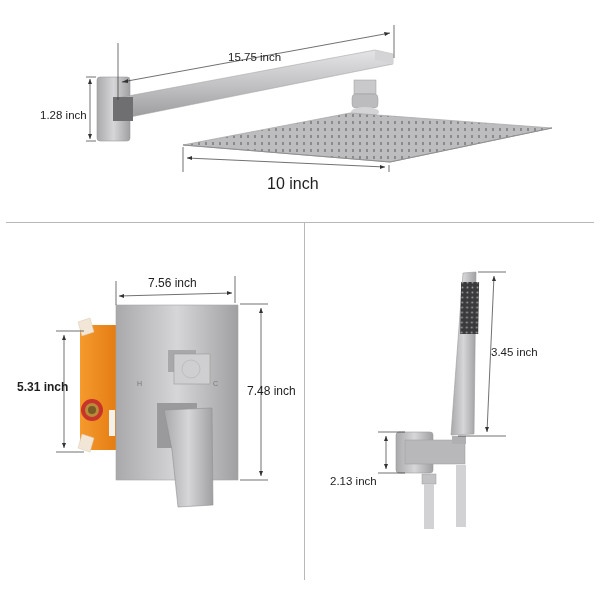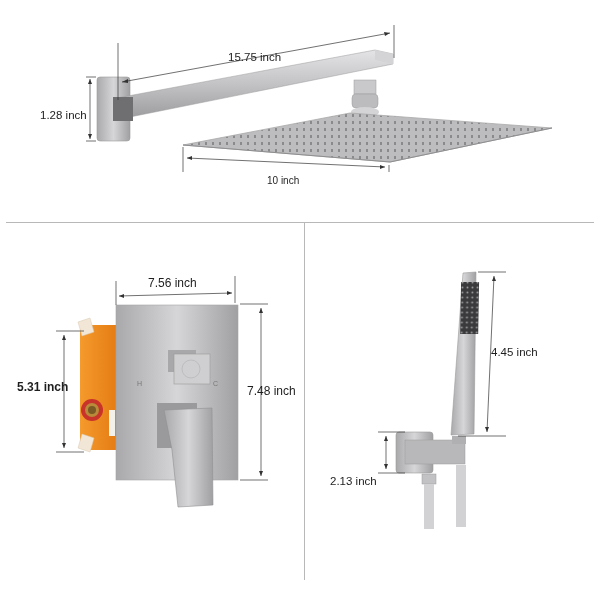--- a/index.html
+++ b/index.html
@@ -151,22 +151,22 @@
   <g fill="#333">
     <polygon points="494,276 492,281 496,281"></polygon>
     <polygon points="487,432 485,427 489,427"></polygon>
     <polygon points="386,436 384,441 388,441"></polygon>
     <polygon points="386,469 384,464 388,464"></polygon>
   </g>
 </svg>
 
 <div class="label" style="left:228px;top:31px;margin-top:20px;">15.75 inch</div>
 <div class="label" style="left:40px;top:109px;">1.28 inch</div>
-<div class="label" style="left:267px;top:175px;font-size:10px;">10 inch</div>
+<div class="label" style="left:267px;top:175px;font-size:16px;">10 inch</div>
 
 <div class="label" style="left:148px;top:276px;font-size:12px;">7.56 inch</div>
 <div class="label" style="left:17px;top:380px;font-size:12px;font-weight:bold;">5.31 inch</div>
 <div class="label" style="left:247px;top:384px;font-size:12px;">7.48 inch</div>
 <div class="label" style="left:137px;top:380px;font-size:7px;color:#777;">H</div>
 <div class="label" style="left:213px;top:380px;font-size:7px;color:#777;">C</div>
 
-<div class="label" style="left:491px;top:346px;">4.45 inch</div>
+<div class="label" style="left:491px;top:346px;">3.45 inch</div>
 <div class="label" style="left:330px;top:431px;margin-top:44px;">2.13 inch</div>
 
 </body></html>

